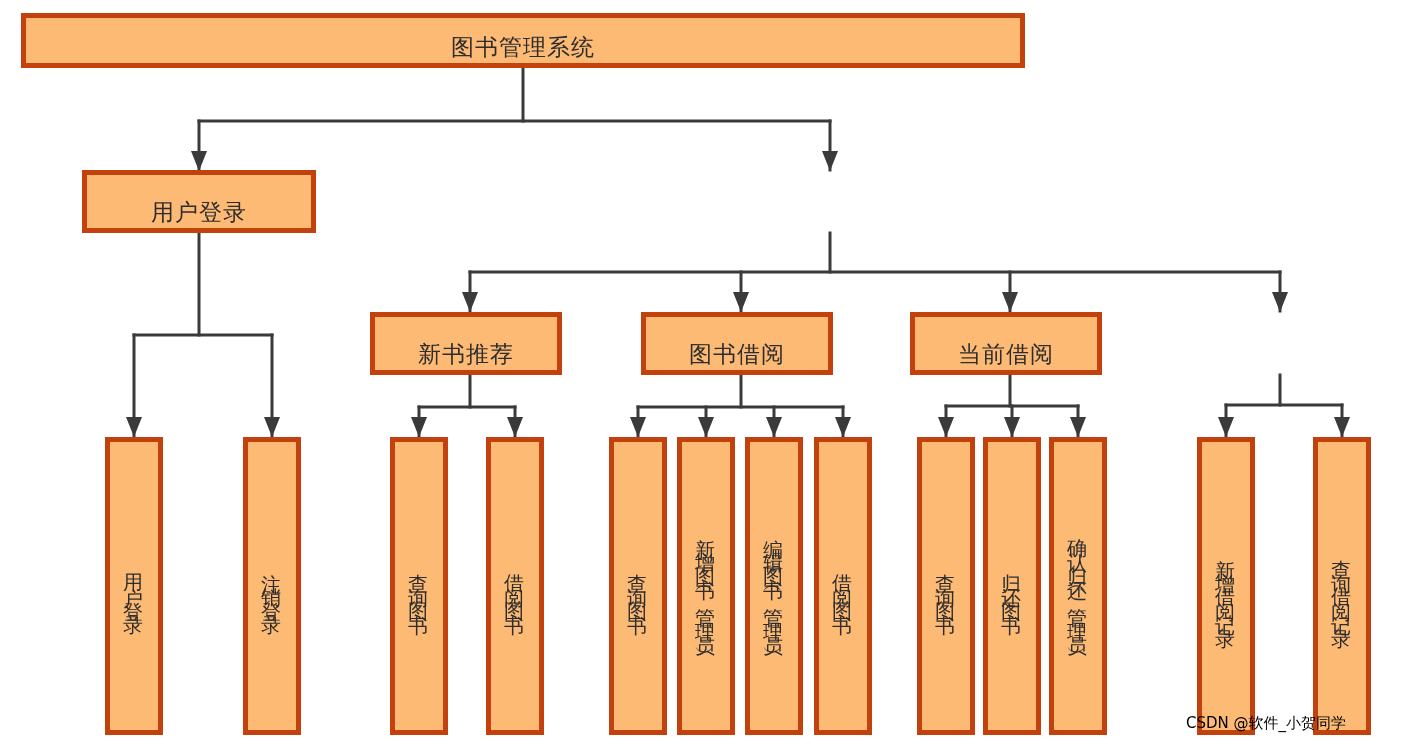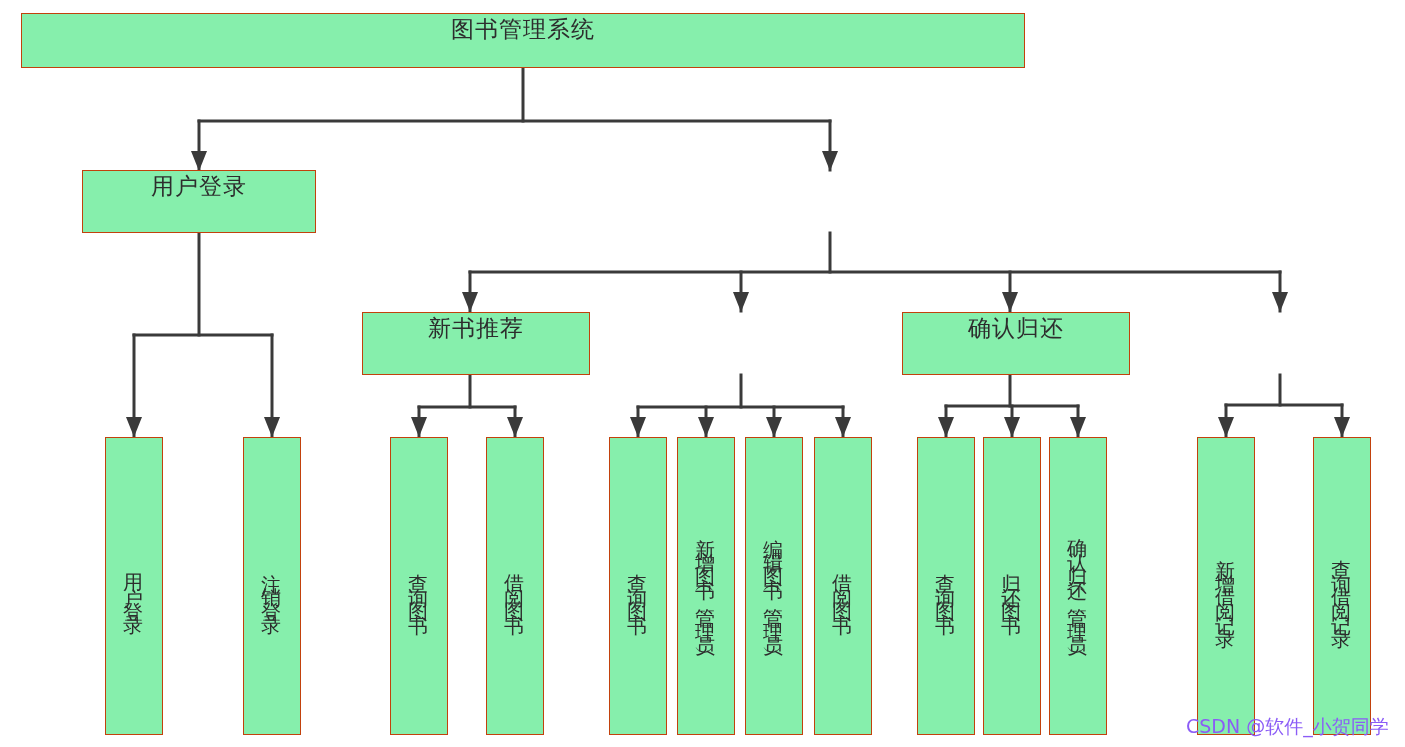--- a/index.html
+++ b/index.html
@@ -20,56 +20,56 @@
     left: 0;
     top: 0;
     width: 1405px;
     height: 747px;
     z-index: 1;
     pointer-events: none;
   }
   .node {
     position: absolute;
     box-sizing: border-box;
-    border: 1px solid #c2410c;
-    background: #86efac;
+    border: 5px solid #c2410c;
+    background: #fdba74;
     display: flex;
-    align-items: flex-start;
+    align-items: flex-end;
     justify-content: center;
     z-index: 2;
     color: #2d2d2d;
   }
   .node.hnode span {
     font-size: 23px;
     letter-spacing: 1px;
     white-space: nowrap;
   }
   .node.root  { left: 21px;  top: 13px;  width: 1004px; height: 55px; }
   .node.lvl2  { top: 170px; height: 63px; width: 234px; }
-  .node.lvl3  { top: 312px; height: 63px; width: 228px; }
+  .node.lvl3  { top: 312px; height: 63px; width: 192px; margin-left: 8px; }
   .node.leaf  { top: 437px; height: 298px; width: 58px; }
   .leaf .vtext {
     position: absolute;
     left: 50%;
     top: 50%;
     transform: translate(-50%, -50%);
     writing-mode: vertical-lr;
     text-orientation: mixed;
     white-space: nowrap;
     font-size: 20px;
     letter-spacing: 14px;
     color: #2d2d2d;
   }
   #watermark {
     position: absolute;
     left: 1186px;
     top: 714px;
     z-index: 3;
-    font-size: 19px;
-    color: #8b5cf6;
+    font-size: 15px;
+    color: #000000;
     white-space: nowrap;
   }
 </style>
 </head>
 <body>
 
 <div id="stage">
 
   <svg id="connector-svg" viewBox="0 0 1405 747" xmlns="http://www.w3.org/2000/svg">
     <defs>
@@ -132,22 +132,25 @@
     <span>图书管理系统</span>
   </div>
 
   <div class="node lvl2 hnode" style="left:82px">
     <span>用户登录</span>
   </div>
 
   <div class="node lvl3 hnode" style="left:362px">
     <span>新书推荐</span>
   </div>
+  <div class="node lvl3 hnode" style="left:633px">
+    <span>图书借阅</span>
+  </div>
   <div class="node lvl3 hnode" style="left:902px">
-    <span>确认归还</span>
+    <span>当前借阅</span>
   </div>
 
   <div class="node leaf" style="left:105px">
     <span class="vtext">用户登录</span>
   </div>
   <div class="node leaf" style="left:243px">
     <span class="vtext">注销登录</span>
   </div>
   <div class="node leaf" style="left:390px">
     <span class="vtext">查询图书</span>

